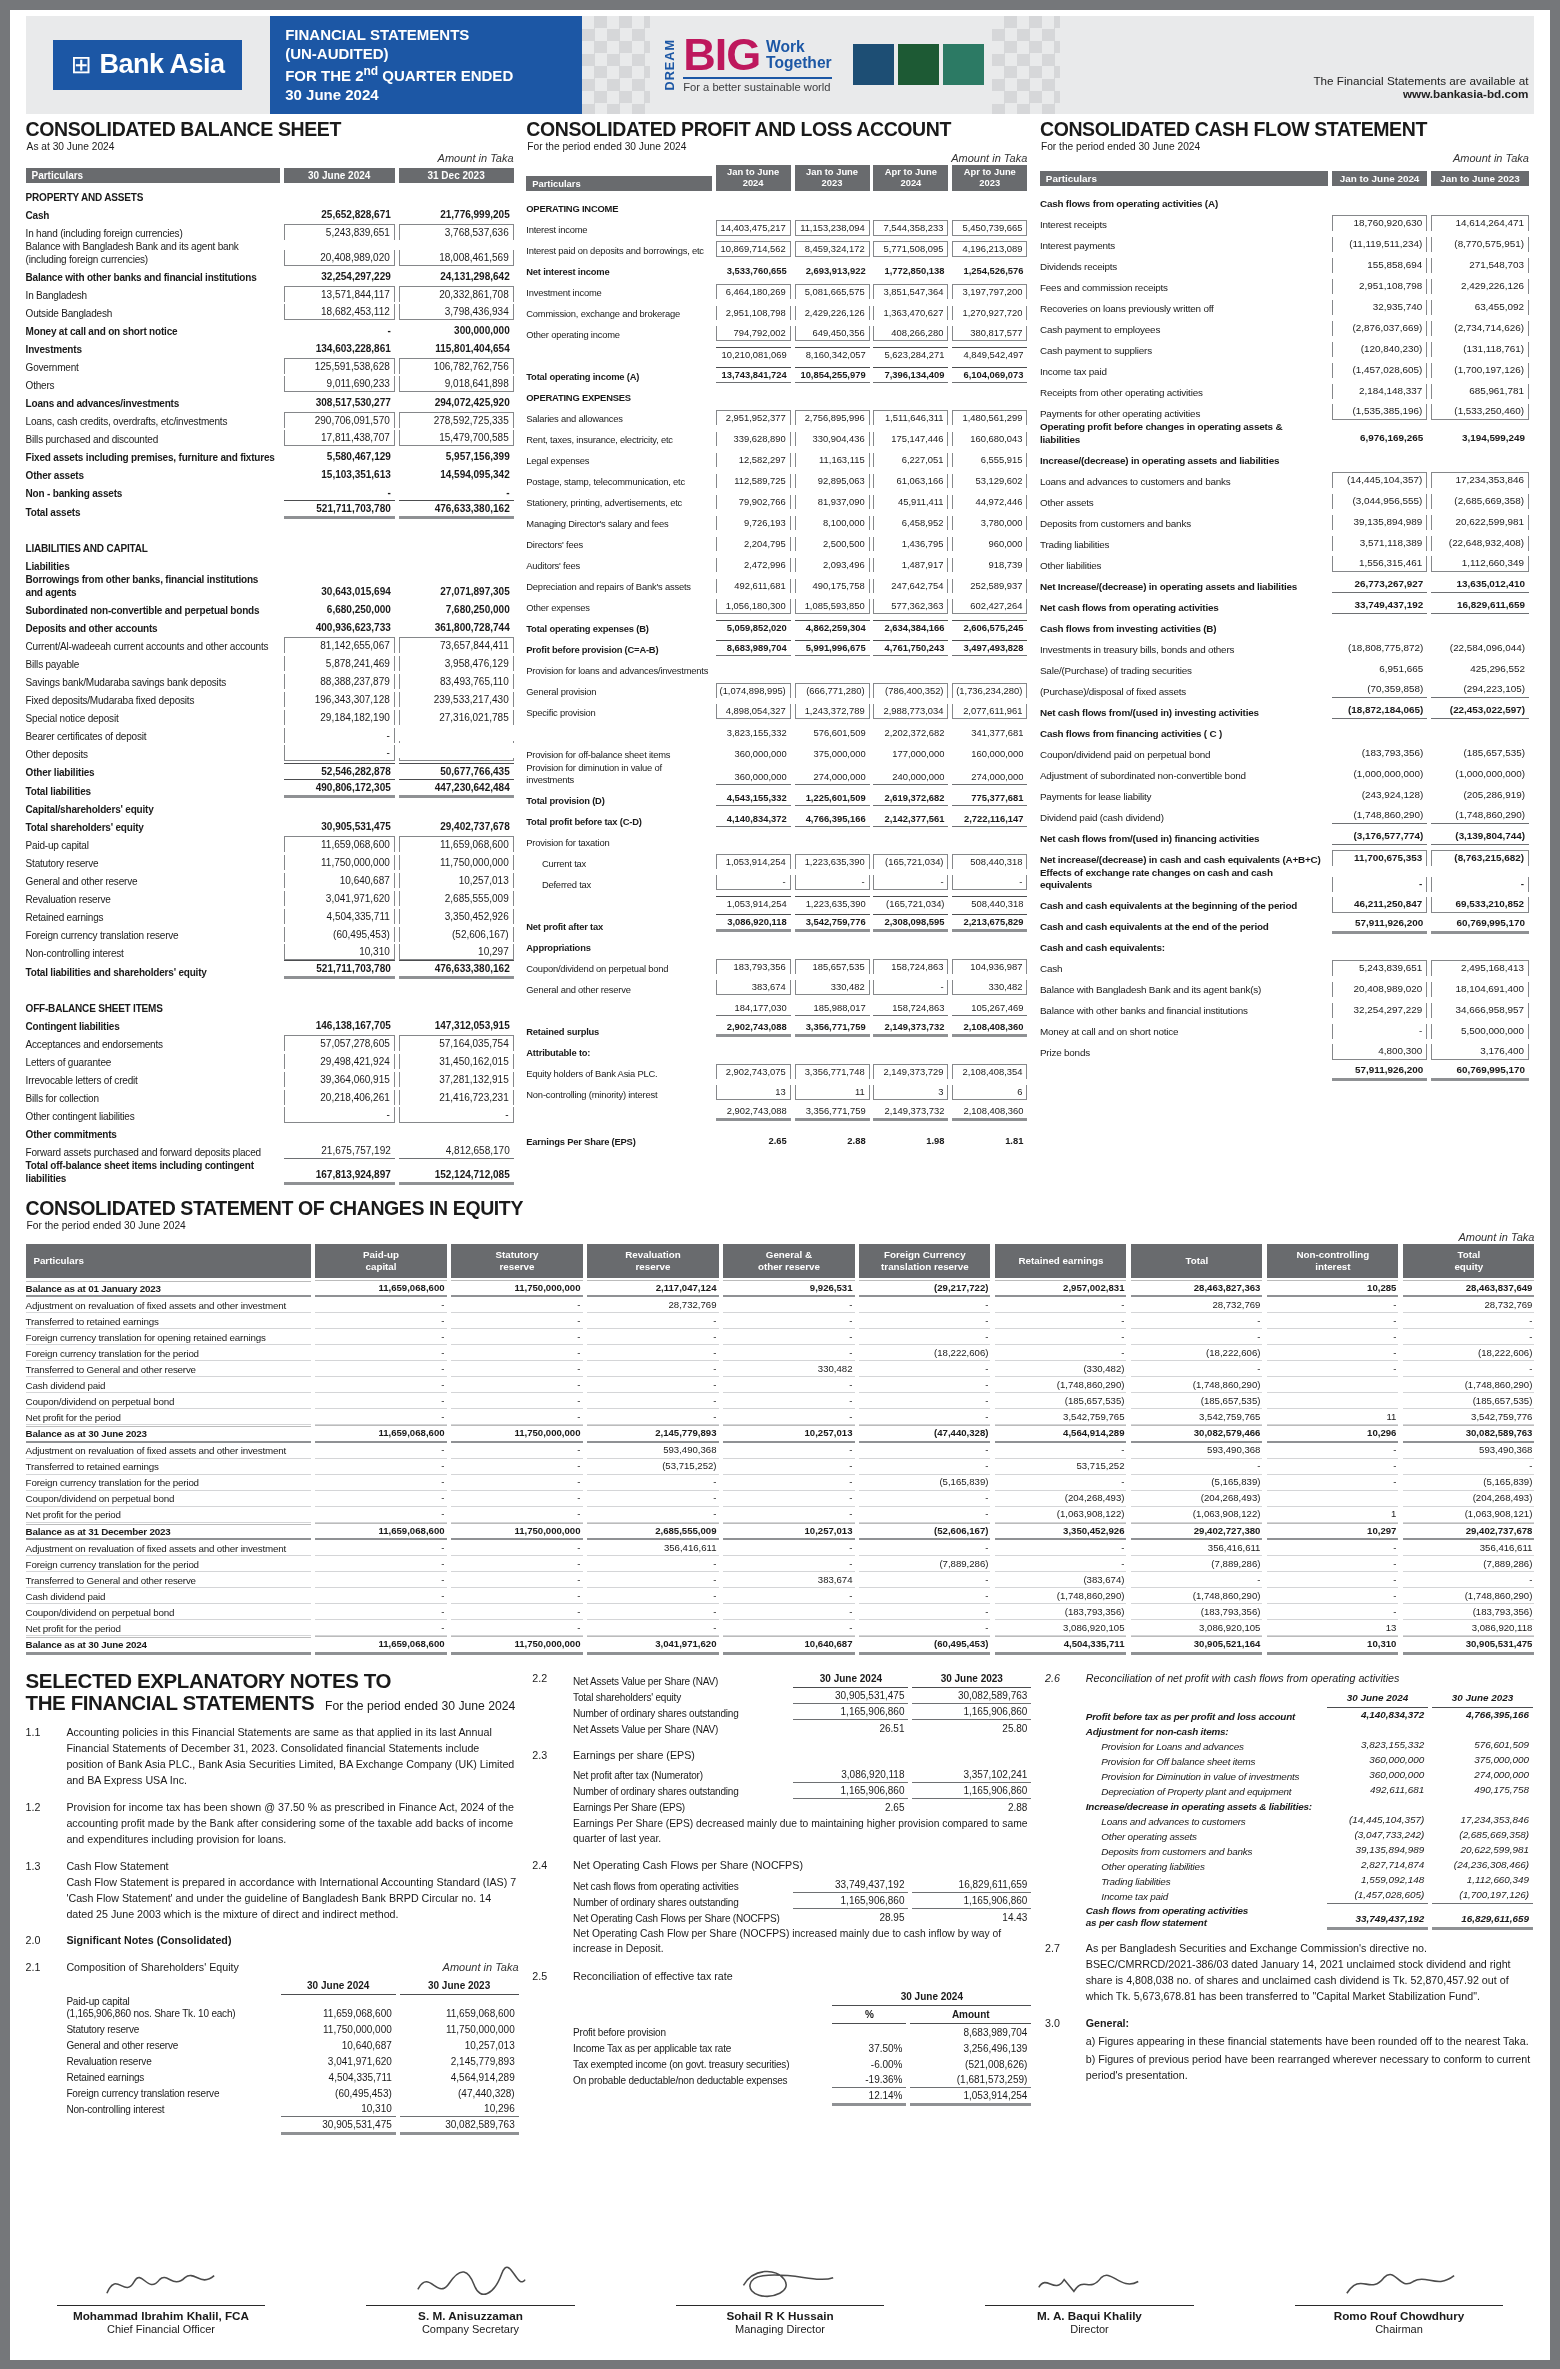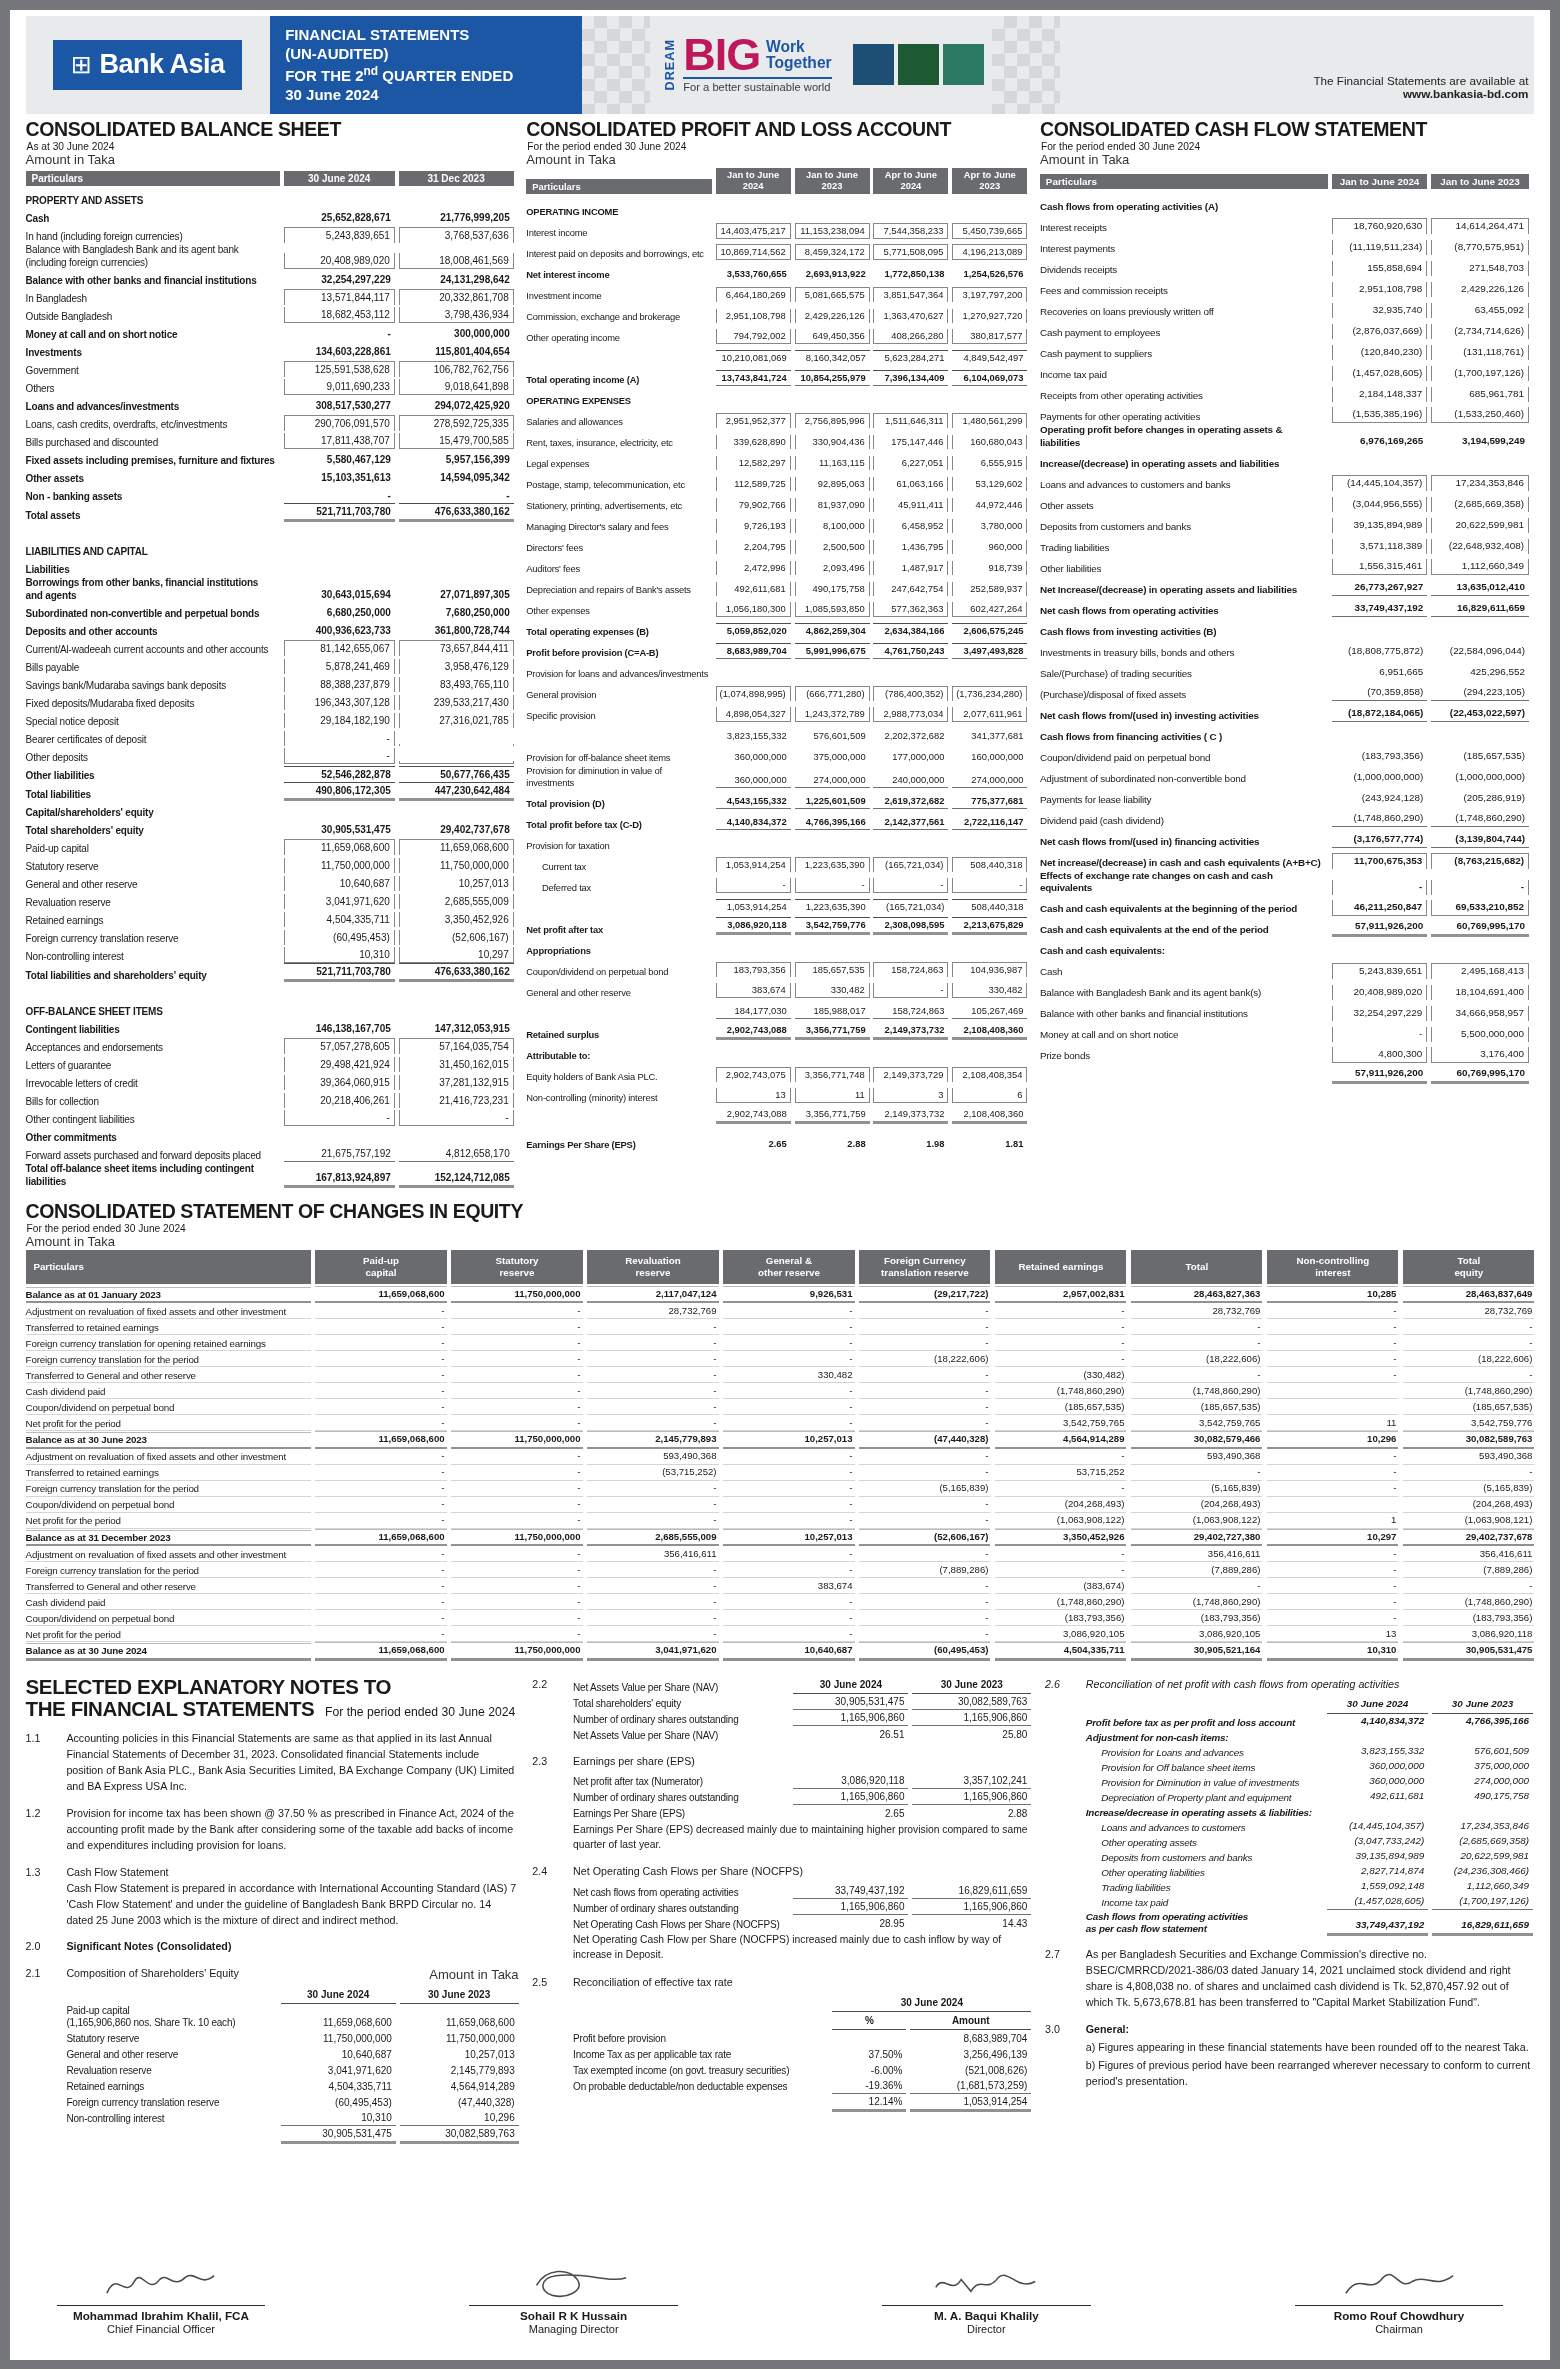--- a/index.html
+++ b/index.html
@@ -22,21 +22,21 @@
   .dream-side{display:flex;flex-direction:column;color:#1c57a5;font-weight:bold;font-size:15.6px;line-height:1.05;}
   .dream-tag{color:#3c3d3f;font-size:11.2px;border-top:2px solid #1c57a5;margin-top:2.9px;padding-top:2px;}
   .photos{display:flex;align-items:center;gap:3.9px;padding:0 7.8px;}
   .ph{width:41px;height:41px;}
   .avail{margin-left:auto;display:flex;flex-direction:column;justify-content:flex-end;align-items:flex-end;padding:7.8px 5.9px 13.7px 0;font-size:11.7px;color:#222;}
   .avail .url{font-weight:bold;}
   
   .statements{display:grid;grid-template-columns:488px 501px 489px;column-gap:12.7px;align-items:start;margin-top:5.9px;}
   .stitle{font-size:19.5px;font-weight:bold;letter-spacing:-0.4px;line-height:1;}
   .ssub{font-size:10.2px;margin:2px 0 0 1px;}
-  .amtnote{font-size:13px;color:#333;margin-bottom:1px;}
+  .amtnote{font-size:11px;font-style:italic;text-align:right;color:#333;margin-bottom:1px;}
   .srow{display:grid;column-gap:3.9px;align-items:end;}
   .bs .srow{grid-template-columns:1fr 111px 115px;min-height:18px;font-size:10px;}
   .pnl .srow{grid-template-columns:1fr 75px 75px 75px 75px;min-height:21px;font-size:9.4px;}
   .cf .srow{grid-template-columns:1fr 95px 98px;min-height:21px;font-size:9.9px;}
   .lbl{padding-right:3.9px;letter-spacing:-0.2px;white-space:pre-line;line-height:1.25;padding-top:1px;}
   .val{text-align:right;padding:1px 3.9px 1px 2px;font-variant-numeric:tabular-nums;line-height:1.3;}
   .hdr-row .hbox{background:#696b6e;color:#fff;font-weight:bold;text-align:center;padding:2px 2px;white-space:pre-line;line-height:1.15;}
   .hdr-row .pbox{background:#696b6e;color:#fff;font-weight:bold;text-align:left;padding:2px 5.9px;}
   .hdr-row{margin-bottom:2.9px;}
   .b{font-weight:bold;}
@@ -1546,20 +1546,30 @@
             <path d="M4 30 C14 6 22 36 32 18 C40 4 46 32 58 16 C66 8 72 26 84 14 C94 6 100 24 114 12" fill="none" stroke="#2b2b2b" stroke-width="1.6" opacity="0.85"></path>
           </svg>
         </div>
         <div class="line"></div>
         <div class="nm">Mohammad Ibrahim Khalil, FCA</div>
         <div class="tt">Chief Financial Officer</div>
       </div>
       <div class="sig">
         <div class="scr">
           <svg width="117" height="39" viewBox="0 0 120 40">
+            <path d="M6 26 C18 4 26 38 38 20 S58 6 64 22 S84 32 92 10 S108 28 116 16" fill="none" stroke="#2b2b2b" stroke-width="1.6" opacity="0.85"></path>
+          </svg>
+        </div>
+        <div class="line"></div>
+        <div class="nm">S. M. Anisuzzaman</div>
+        <div class="tt">Company Secretary</div>
+      </div>
+      <div class="sig">
+        <div class="scr">
+          <svg width="117" height="39" viewBox="0 0 120 40">
             <path d="M22 22 C32 4 56 4 64 16 C72 28 52 36 38 32 C24 28 26 14 42 12 C72 8 98 20 114 14" fill="none" stroke="#2b2b2b" stroke-width="1.6" opacity="0.85"></path>
           </svg>
         </div>
         <div class="line"></div>
         <div class="nm">Sohail R K Hussain</div>
         <div class="tt">Managing Director</div>
       </div>
       <div class="sig">
         <div class="scr">
           <svg width="117" height="39" viewBox="0 0 120 40">

